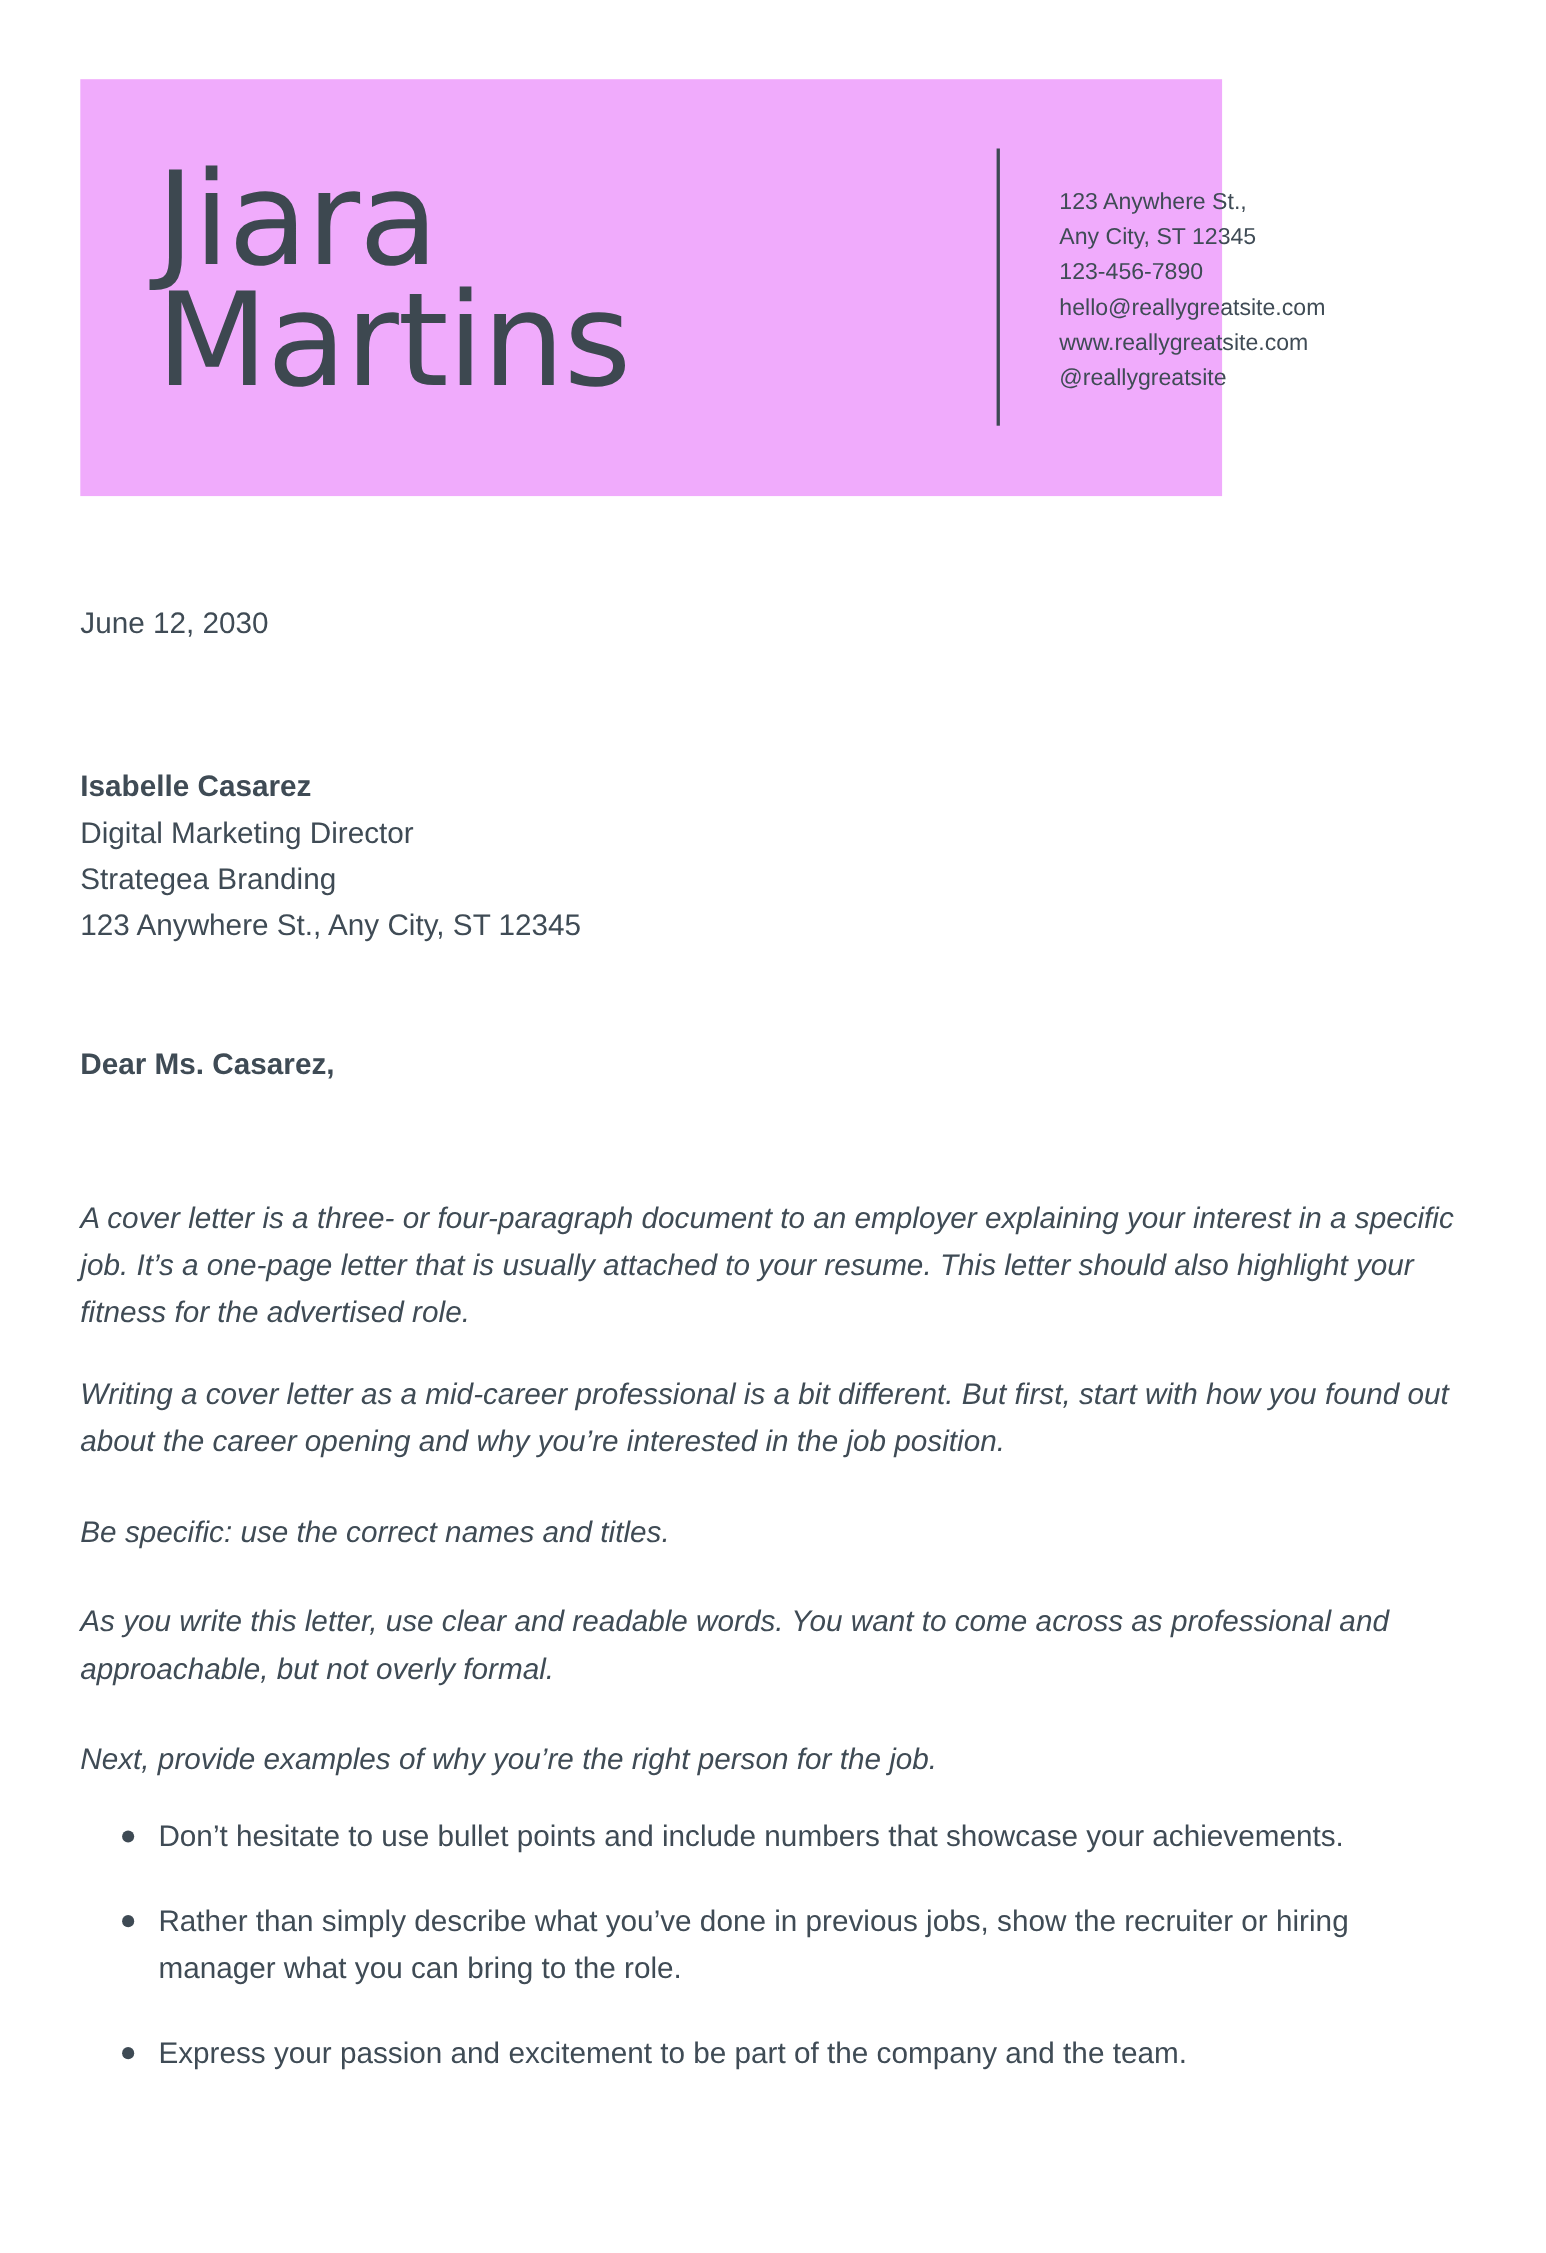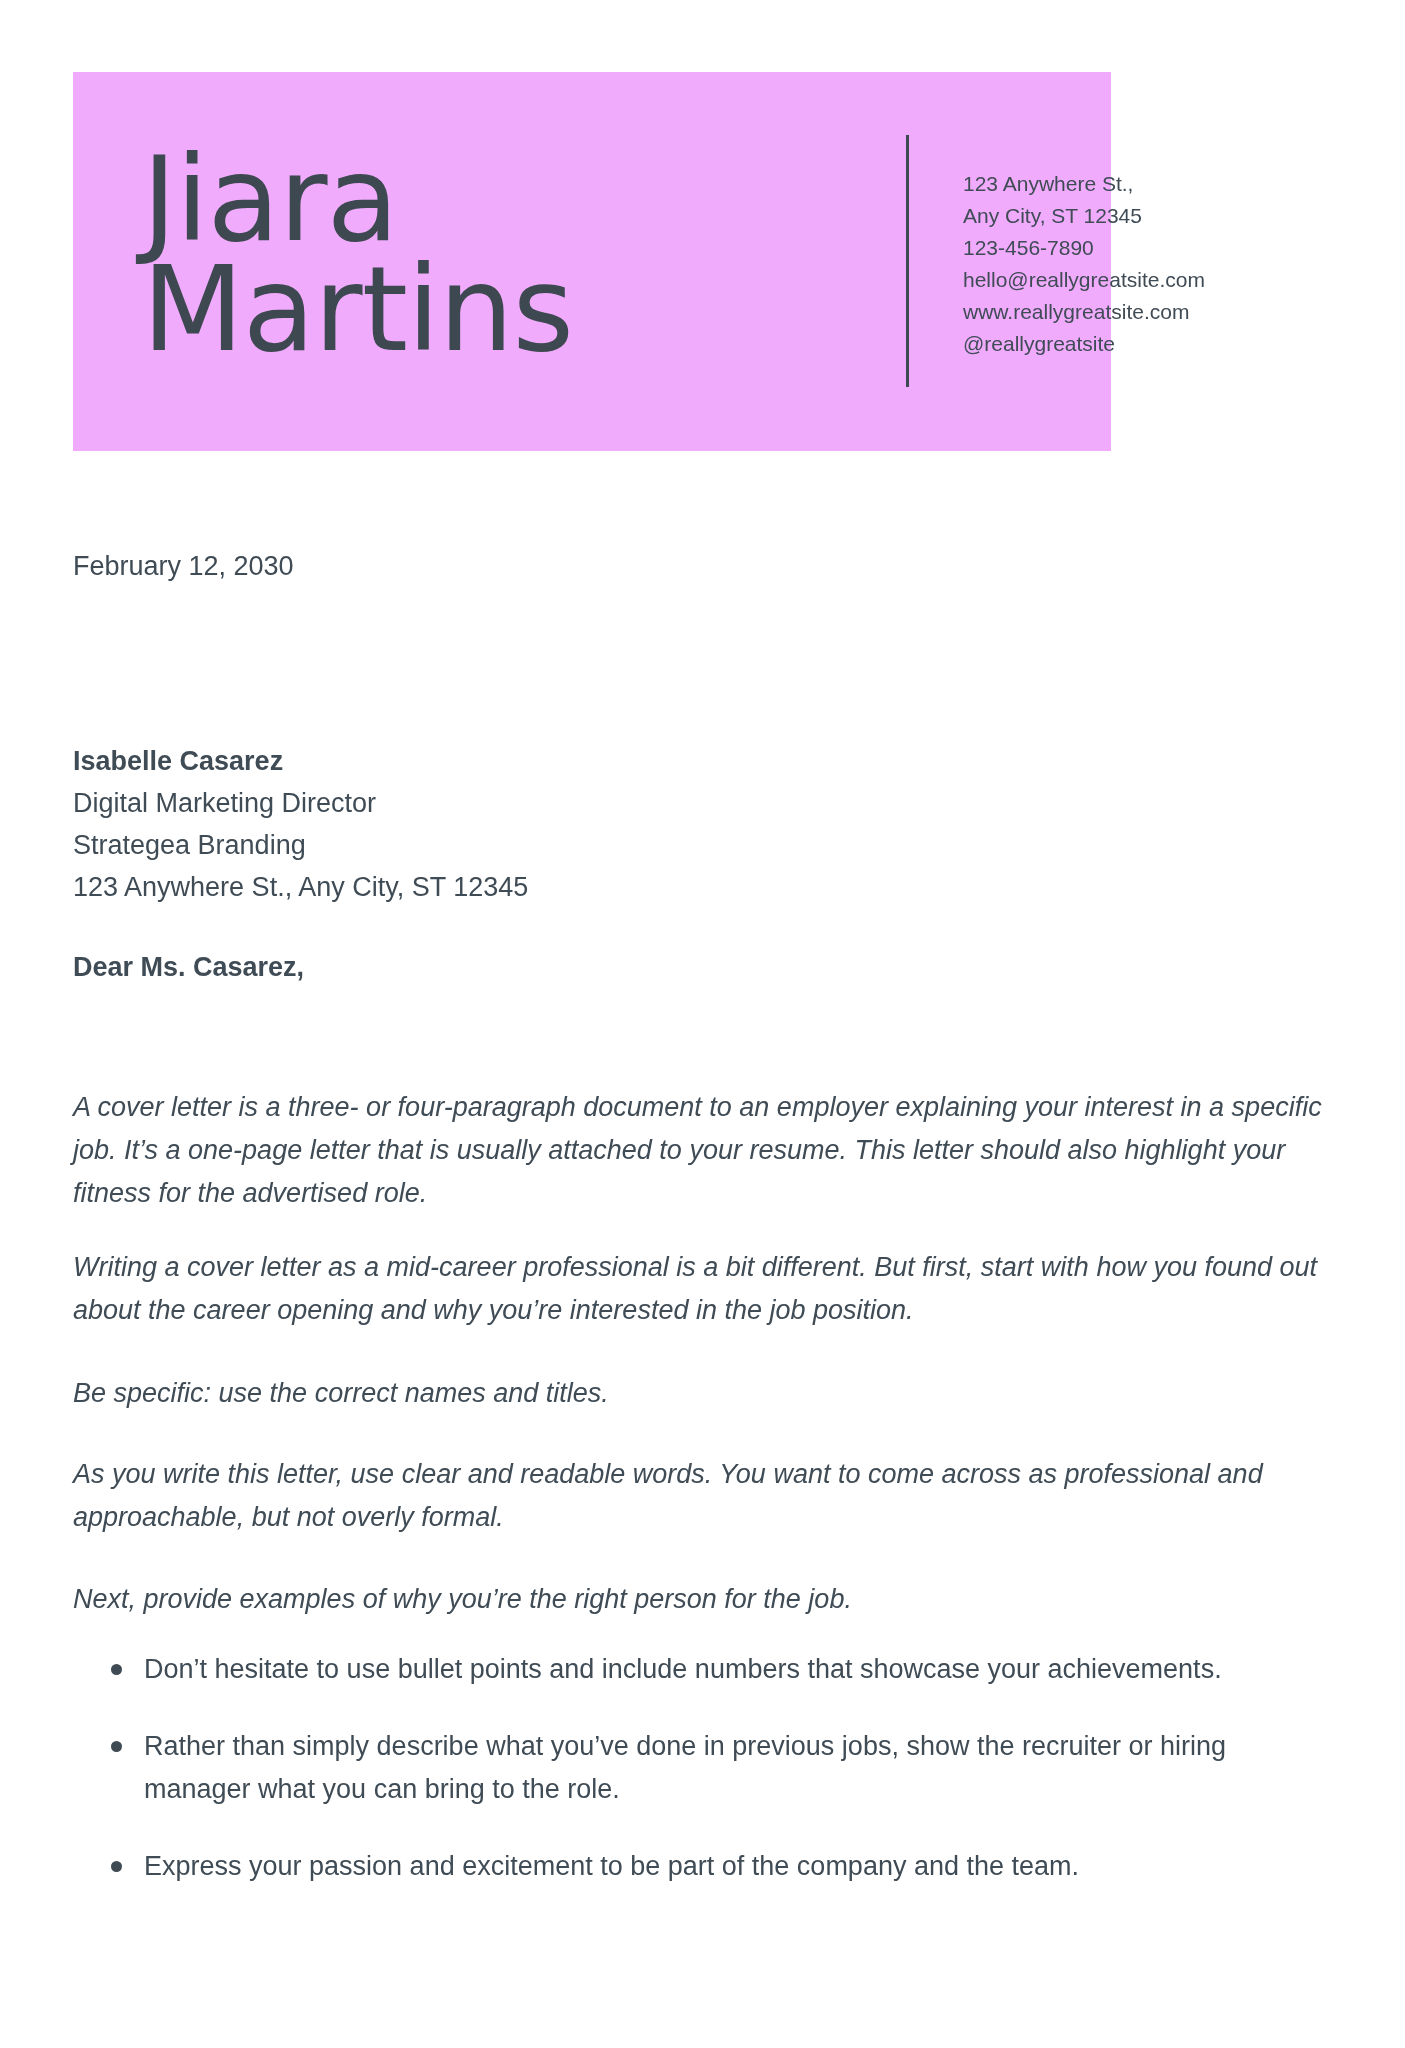--- a/index.html
+++ b/index.html
@@ -64,21 +64,21 @@
     font-size: 27px;
     line-height: 43px;
   }
   .recipient {
     position: absolute;
     left: 73px;
     top: 694px;
     font-size: 27px;
     line-height: 42px;
   }
-  .recipient .bold-line { font-weight: bold; margin-top: 46px; }
+  .recipient .bold-line { font-weight: bold; }
   .salutation {
     position: absolute;
     left: 73px;
     top: 946px;
     font-size: 27px;
     line-height: 43px;
     font-weight: bold;
   }
   .letter-body {
     position: absolute;
@@ -128,21 +128,21 @@
     <div class="contact">
       <div>123 Anywhere St.,</div>
       <div>Any City, ST 12345</div>
       <div>123-456-7890</div>
       <div>hello@reallygreatsite.com</div>
       <div>www.reallygreatsite.com</div>
       <div>@reallygreatsite</div>
     </div>
   </header>
 
-  <div class="date">February 12, 2030</div>
+  <div class="date">June 12, 2030</div>
 
   <div class="recipient">
     <div class="bold-line">Isabelle Casarez</div>
     <div>Digital Marketing Director</div>
     <div>Strategea Branding</div>
     <div>123 Anywhere St., Any City, ST 12345</div>
   </div>
 
   <div class="salutation">Dear Ms. Casarez,</div>
 

